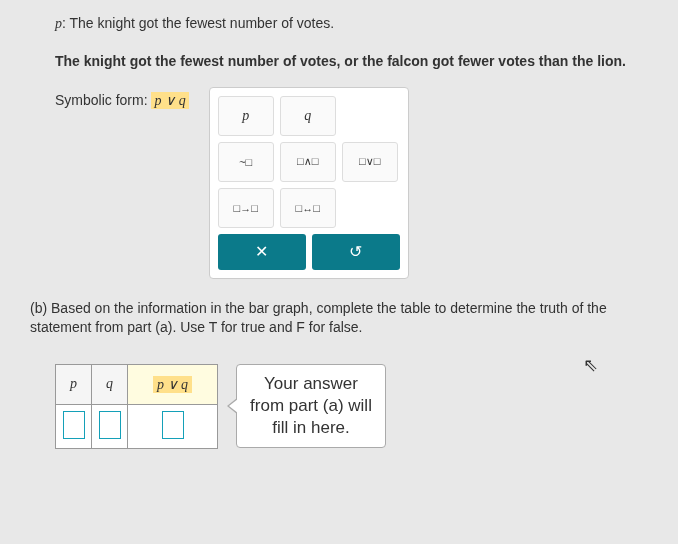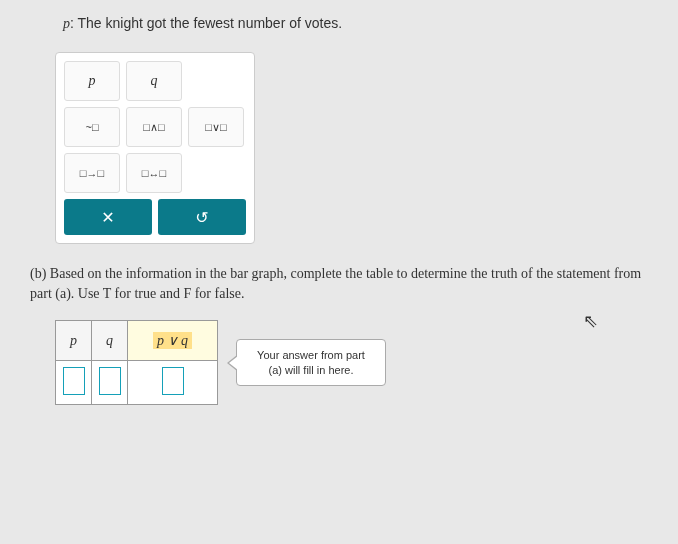--- a/index.html
+++ b/index.html
@@ -5,21 +5,21 @@
     * { box-sizing: border-box; margin: 0; padding: 0; }
     body {
       font-family: Arial, sans-serif;
       background: #e8e8e8;
       padding: 15px 30px;
       width: 678px;
       color: #333;
       font-size: 14px;
     }
     .definitions { margin-bottom: 20px; margin-left: 25px; }
-    .definitions p { margin-bottom: 8px; margin-left: 8px; }
+    .definitions p { margin-bottom: 8px; }
     .italic-var { font-style: italic; font-family: 'Times New Roman', serif; }
     .part-a { margin-bottom: 15px; }
     .part-label { display: inline; }
     .instruction { margin-bottom: 12px; }
     .bold-statement { font-weight: bold; margin-left: 25px; margin-bottom: 15px; line-height: 1.4; }
     .symbolic-row { display: flex; align-items: flex-start; gap: 20px; margin-left: 25px; }
     .symbolic-label { padding-top: 5px; }
     .highlight { background: #ffe08a; padding: 1px 3px; }
     .symbol-palette {
       background: #fff;
@@ -55,21 +55,21 @@
       color: #fff;
       border: none;
       border-radius: 3px;
       display: flex;
       align-items: center;
       justify-content: center;
       font-size: 16px;
       cursor: pointer;
     }
     .part-b { margin-top: 20px; }
-    .part-b-text { margin-bottom: 17px; line-height: 1.4; font-family: Liberation Serif, serif; }
+    .part-b-text { margin-bottom: 26px; line-height: 1.4; }
     .table-row { display: flex; align-items: center; gap: 0; margin-left: 25px; position: relative; }
     .truth-table {
       border-collapse: collapse;
       background: #fff;
     }
     .truth-table th, .truth-table td {
       border: 1px solid #999;
       text-align: center;
       vertical-align: middle;
     }
@@ -91,21 +91,21 @@
       display: inline-block;
     }
     .callout {
       position: relative;
       margin-left: 18px;
       background: #fff;
       border: 1px solid #aaa;
       border-radius: 4px;
       padding: 8px 12px;
       text-align: center;
-      font-size: 11px;
+      font-size: 17px;
       width: 150px;
       line-height: 1.3;
     }
     .callout::before {
       content: '';
       position: absolute;
       left: -10px;
       top: 50%;
       transform: translateY(-50%);
       border-top: 8px solid transparent;
@@ -134,22 +134,26 @@
 </head>
 <body>
 
 <div class="definitions">
   <p>
     <span class="italic-var">p</span><span>: The knight got the fewest number of votes.</span>
   </p>
 </div>
 
 <div class="part-a">
+  <p class="bold-statement">The knight got the fewest number of votes, or the falcon got fewer votes than the lion.</p>
 
   <div class="symbolic-row">
+    <div class="symbolic-label">
+      <span>Symbolic form: </span><span class="highlight italic-var">p ∨ q</span>
+    </div>
 
     <div class="symbol-palette">
       <div class="palette-row">
         <div class="palette-cell">p</div>
         <div class="palette-cell">q</div>
         <div class="palette-cell empty"></div>
       </div>
       <div class="palette-row">
         <div class="palette-cell">
             <span class="sq">~□</span>

